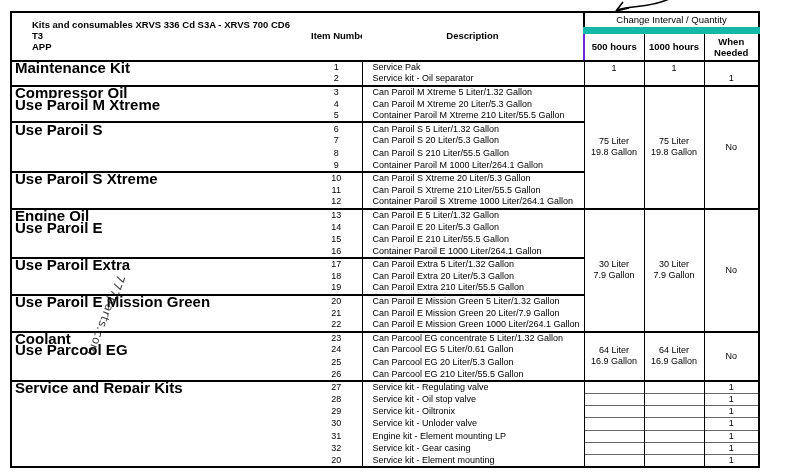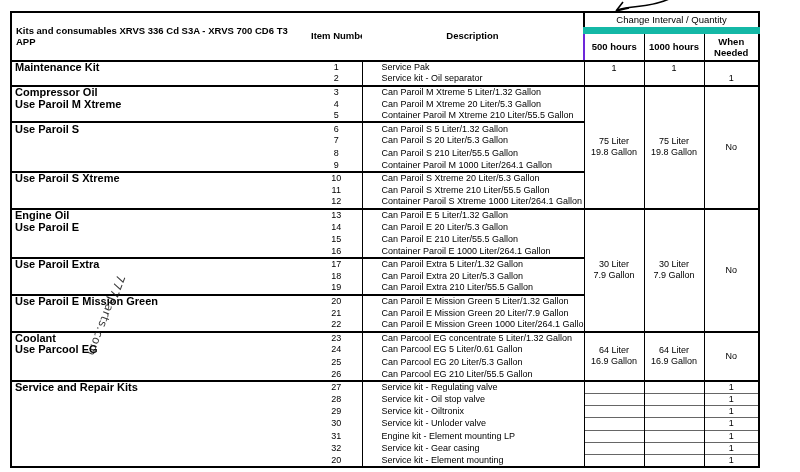--- a/index.html
+++ b/index.html
@@ -12,41 +12,41 @@
   col.c-label{width:300px;}
   col.c-item{width:51px;}
   col.c-desc{width:222px;}
   col.c-500{width:60px;}
   col.c-1000{width:60px;}
   col.c-when{width:55px;}
   th,td{padding:0;margin:0;overflow:hidden;white-space:nowrap;}
   
   thead th{font-size:9.5px;line-height:1.15;}
   th.title-cell{
-    text-align:left;vertical-align:middle;padding:2px 4px;font-weight:bold;
+    text-align:left;vertical-align:middle;padding:2px 20px;font-weight:bold;
     border-bottom:2px solid #000;white-space:normal;
   }
   th.item-head,th.desc-head{
     text-align:center;vertical-align:middle;font-weight:bold;border-bottom:2px solid #000;
   }
   th.ciq-head{
     font-weight:normal;text-align:center;vertical-align:middle;height:14px;
     border-left:2px solid #000;border-bottom:7px solid #14b8a6;
   }
   th.sub-head{
     font-weight:bold;text-align:center;vertical-align:middle;height:26px;
     border-left:1px solid #000;border-bottom:2px solid #000;white-space:normal;line-height:1.2;
   }
   th.sub-first{border-left:2px solid #6d28d9;}
   
   tbody tr{height:12.3px;}
   tbody td{font-size:9px;line-height:11px;vertical-align:middle;}
-  td.label{font-weight:bold;font-size:11px;text-align:left;padding-left:3px;}
+  td.label{font-weight:bold;font-size:15px;text-align:left;padding-left:3px;}
   td.item{text-align:center;}
-  td.desc{text-align:left;padding-left:19px;border-left:1px solid #000;}
+  td.desc{text-align:left;padding-left:10px;border-left:1px solid #000;}
   td.iv{text-align:center;border-left:1px solid #000;white-space:normal;}
   td.iv .l2{display:block;}
   td.sec-top{border-top:2px solid #000;}
   td.thin-top{border-top:1px solid #666;}
   td.va-top{vertical-align:top;padding-top:1px;}
   td.va-bottom{vertical-align:bottom;padding-bottom:1px;}
   
   .watermark{
     position:absolute;left:128px;top:278px;transform:rotate(111deg);transform-origin:0 0;
     font-size:11.5px;letter-spacing:0.5px;color:#1a1a1a;opacity:.88;pointer-events:none;

